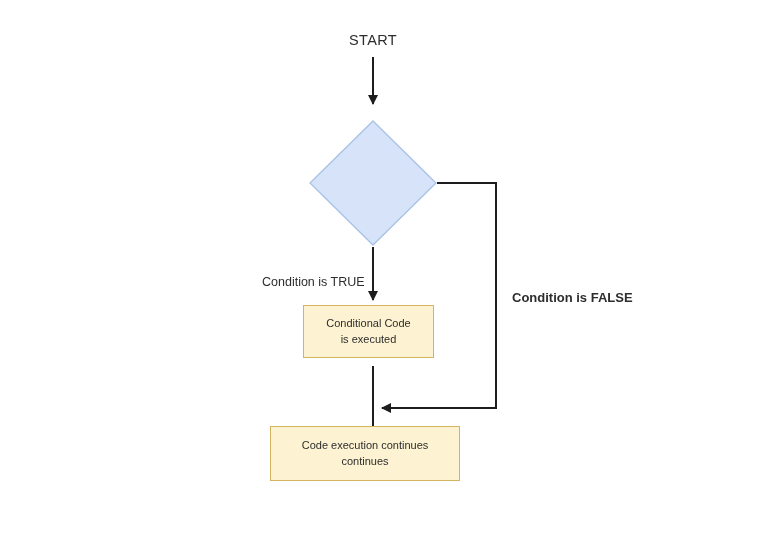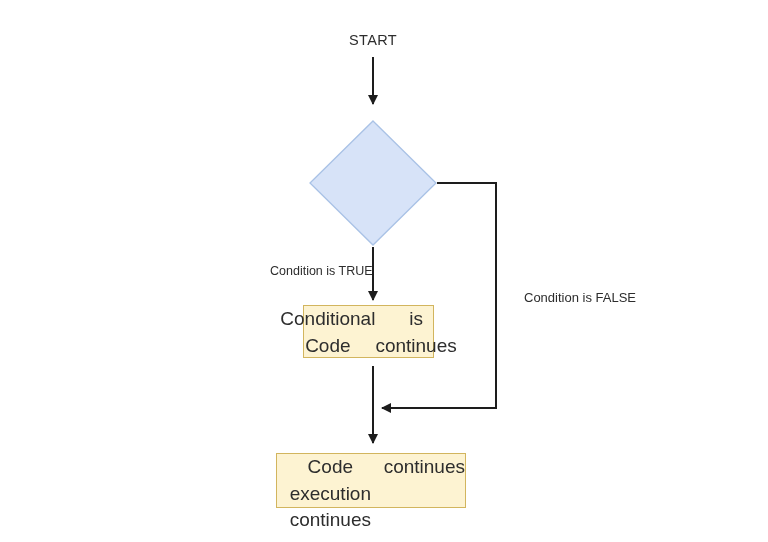--- a/index.html
+++ b/index.html
@@ -55,37 +55,38 @@
     left: 310px; top: 121px;
     width: 126px; height: 124px;
     display: flex; align-items: center; justify-content: center;
     font-size: 13.5px;
   }
   .process-box {
     position: absolute;
     background: var(--process-fill);
     border: 1.5px solid var(--process-border);
     display: flex;
-    flex-direction: row;
+    flex-direction: column;
+    align-items: center;
     justify-content: center;
     text-align: center;
-    font-size: 19px;
+    font-size: 11px;
     line-height: 1.4;
     color: var(--text);
   }
   .process-box-1 { left: 303px; top: 305px; width: 131px; height: 53px; }
-  .process-box-2 { left: 270px; top: 453px; width: 190px; height: 55px; margin-left: 6px; }
+  .process-box-2 { left: 270px; top: 426px; width: 190px; height: 55px; }
   .edge-label {
     position: absolute;
     font-size: 12.5px;
     color: var(--text);
     white-space: nowrap;
   }
-  .true-label  { left: 262px; top: 264px; margin-left: 8px; }
-  .false-label { left: 524px; top: 290px; font-size: 13px; }
+  .true-label  { left: 262px; top: 275px; }
+  .false-label { left: 512px; top: 290px; font-size: 13px; font-weight: bold; }
 </style>
 </head>
 <body>
 
 <div class="canvas">
 
   <svg class="connector-layer" width="768" height="542" viewBox="0 0 768 542" xmlns="http://www.w3.org/2000/svg">
     <defs>
       <marker id="arrowhead" viewBox="0 0 10 10" refX="9" refY="5" markerWidth="5" markerHeight="5" orient="auto">
         <path d="M0,0 L10,5 L0,10 z"></path>
@@ -105,21 +106,21 @@
 
   <div class="node-label start-label">START</div>
 
 
   <div class="edge-label true-label">Condition is TRUE</div>
 
   <div class="edge-label false-label">Condition is FALSE</div>
 
   <div class="process-box process-box-1">
     <span>Conditional Code</span>
-    <span>is continues</span>
+    <span>is executed</span>
   </div>
 
   <div class="process-box process-box-2">
     <span>Code execution continues</span>
     <span>continues</span>
   </div>
 
 </div>
 
 </body></html>

